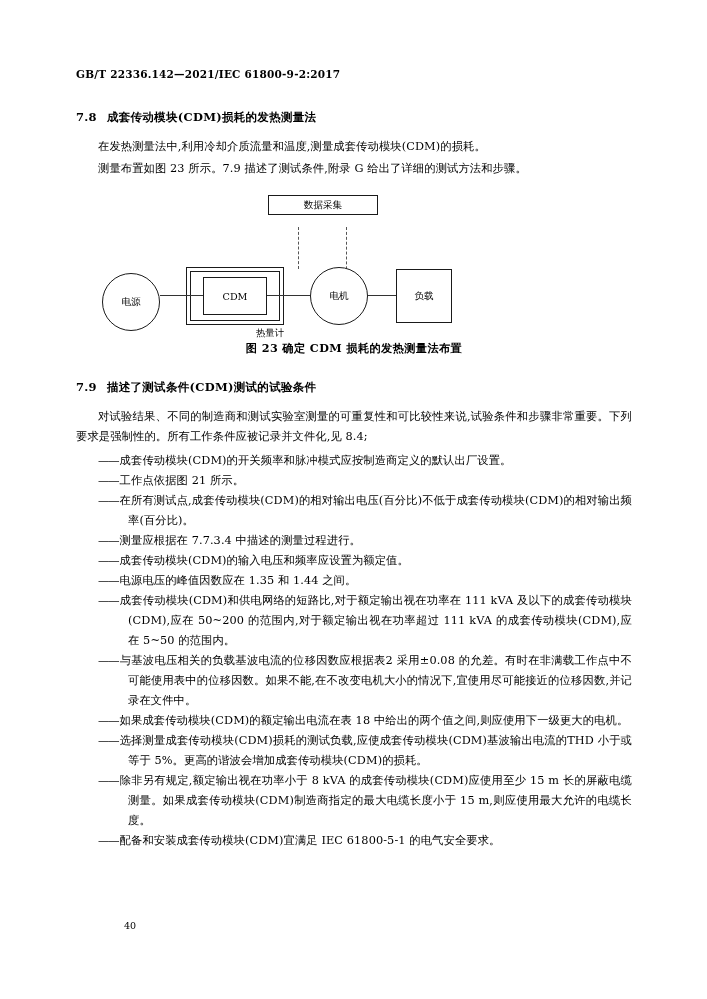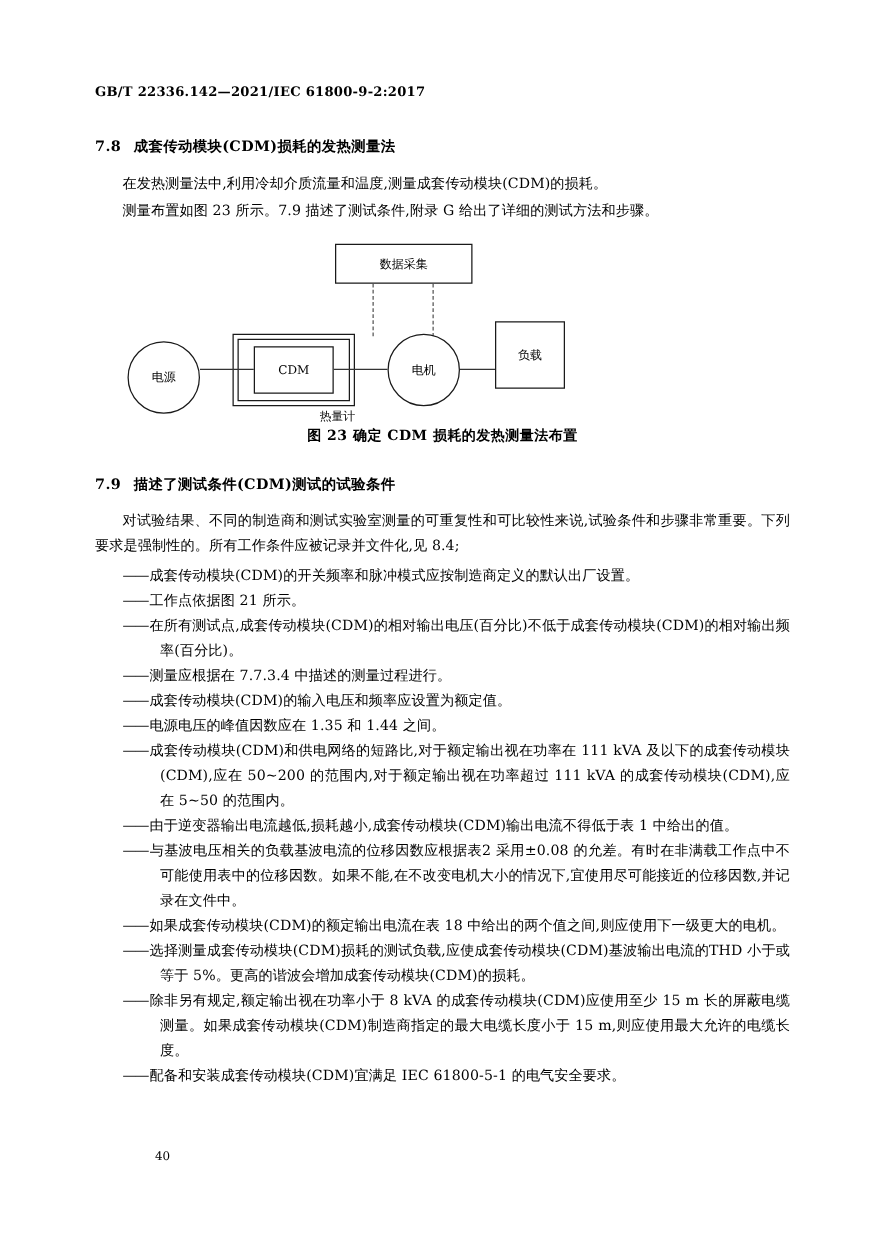--- a/index.html
+++ b/index.html
@@ -166,21 +166,21 @@
     <h2 class="clause">
       <span class="num">7.8</span><span>成套传动模块(CDM)损耗的发热测量法</span>
     </h2>
 
     <p class="para indent">在发热测量法中,利用冷却介质流量和温度,测量成套传动模块(CDM)的损耗。</p>
     <p class="para indent">测量布置如图 23 所示。7.9 描述了测试条件,附录 G 给出了详细的测试方法和步骤。</p>
 
     <div class="figure-block">
       <div class="diagram">
 
-        <div class="dbox" style="left:192px; top:2px; width:110px; height:32px;">
+        <div class="dbox" style="left:192px; top:2px; width:110px; height:20px;">
           <span>数据采集</span>
         </div>
 
         <div class="dashwire" style="left:222px; top:34px; height:42px;"></div>
         <div class="dashwire" style="left:270px; top:34px; height:62px;"></div>
 
         <div class="dcircle" style="left:26px; top:80px; width:58px; height:58px;">
           <span>电源</span>
         </div>
 
@@ -192,21 +192,21 @@
         </div>
 
         <div class="calor-label" style="left:110px; top:134px; width:98px;">
           <span>热量计</span>
         </div>
 
         <div class="dcircle" style="left:234px; top:74px; width:58px; height:58px;">
           <span>电机</span>
         </div>
 
-        <div class="dbox" style="left:320px; top:64px; width:56px; height:54px;">
+        <div class="dbox" style="left:320px; top:76px; width:56px; height:54px;">
           <span>负载</span>
         </div>
 
         <div class="wire" style="left:84px; top:102px; width:43px;"></div>
         <div class="wire" style="left:191px; top:102px; width:43px;"></div>
         <div class="wire" style="left:292px; top:102px; width:28px;"></div>
       </div>
 
       <div class="fig-caption">图 23   确定 CDM 损耗的发热测量法布置</div>
     </div>
@@ -218,21 +218,20 @@
     <p class="para indent">对试验结果、不同的制造商和测试实验室测量的可重复性和可比较性来说,试验条件和步骤非常重要。下列要求是强制性的。所有工作条件应被记录并文件化,见 8.4;</p>
 
     <ul class="dashlist">
       <li><span class="dash">——</span><span>成套传动模块(CDM)的开关频率和脉冲模式应按制造商定义的默认出厂设置。</span></li>
       <li><span class="dash">——</span><span>工作点依据图 21 所示。</span></li>
       <li><span class="dash">——</span><span>在所有测试点,成套传动模块(CDM)的相对输出电压(百分比)不低于成套传动模块(CDM)的相对输出频率(百分比)。</span></li>
       <li><span class="dash">——</span><span>测量应根据在 7.7.3.4 中描述的测量过程进行。</span></li>
       <li><span class="dash">——</span><span>成套传动模块(CDM)的输入电压和频率应设置为额定值。</span></li>
       <li><span class="dash">——</span><span>电源电压的峰值因数应在 1.35 和 1.44 之间。</span></li>
       <li><span class="dash">——</span><span>成套传动模块(CDM)和供电网络的短路比,对于额定输出视在功率在 111 kVA 及以下的成套传动模块(CDM),应在 50~200 的范围内,对于额定输出视在功率超过 111 kVA 的成套传动模块(CDM),应在 5~50 的范围内。</span></li>
-      <li><span class="dash">——</span><span>由于逆变器输出电流越低,损耗越小,成套传动模块(CDM)输出电流不得低于表 1 中给出的值。</span></li>
       <li><span class="dash">——</span><span>与基波电压相关的负载基波电流的位移因数应根据表2 采用±0.08 的允差。有时在非满载工作点中不可能使用表中的位移因数。如果不能,在不改变电机大小的情况下,宜使用尽可能接近的位移因数,并记录在文件中。</span></li>
       <li><span class="dash">——</span><span>如果成套传动模块(CDM)的额定输出电流在表 18 中给出的两个值之间,则应使用下一级更大的电机。</span></li>
       <li><span class="dash">——</span><span>选择测量成套传动模块(CDM)损耗的测试负载,应使成套传动模块(CDM)基波输出电流的THD 小于或等于 5%。更高的谐波会增加成套传动模块(CDM)的损耗。</span></li>
       <li><span class="dash">——</span><span>除非另有规定,额定输出视在功率小于 8 kVA 的成套传动模块(CDM)应使用至少 15 m 长的屏蔽电缆测量。如果成套传动模块(CDM)制造商指定的最大电缆长度小于 15 m,则应使用最大允许的电缆长度。</span></li>
       <li><span class="dash">——</span><span>配备和安装成套传动模块(CDM)宜满足 IEC 61800-5-1 的电气安全要求。</span></li>
     </ul>
 
   </div>
 
   <div class="folio">40</div>

